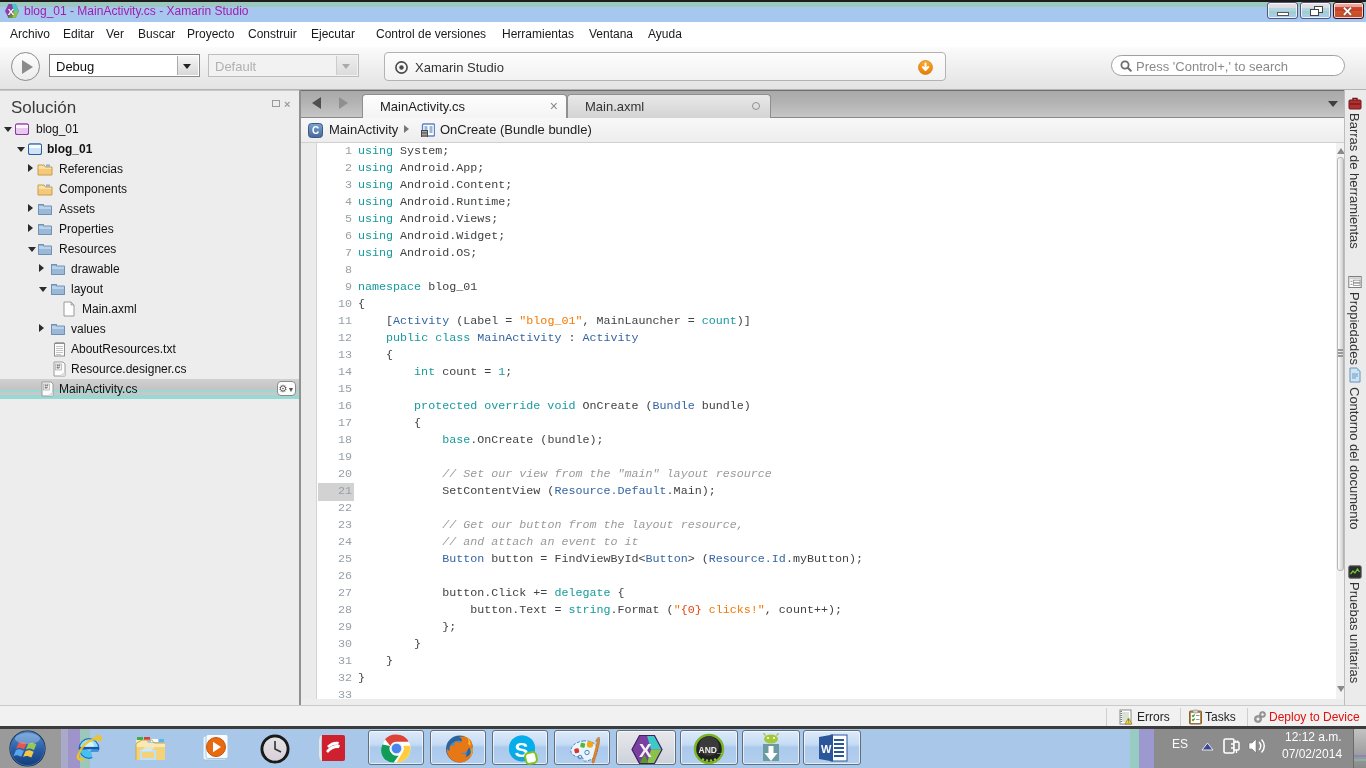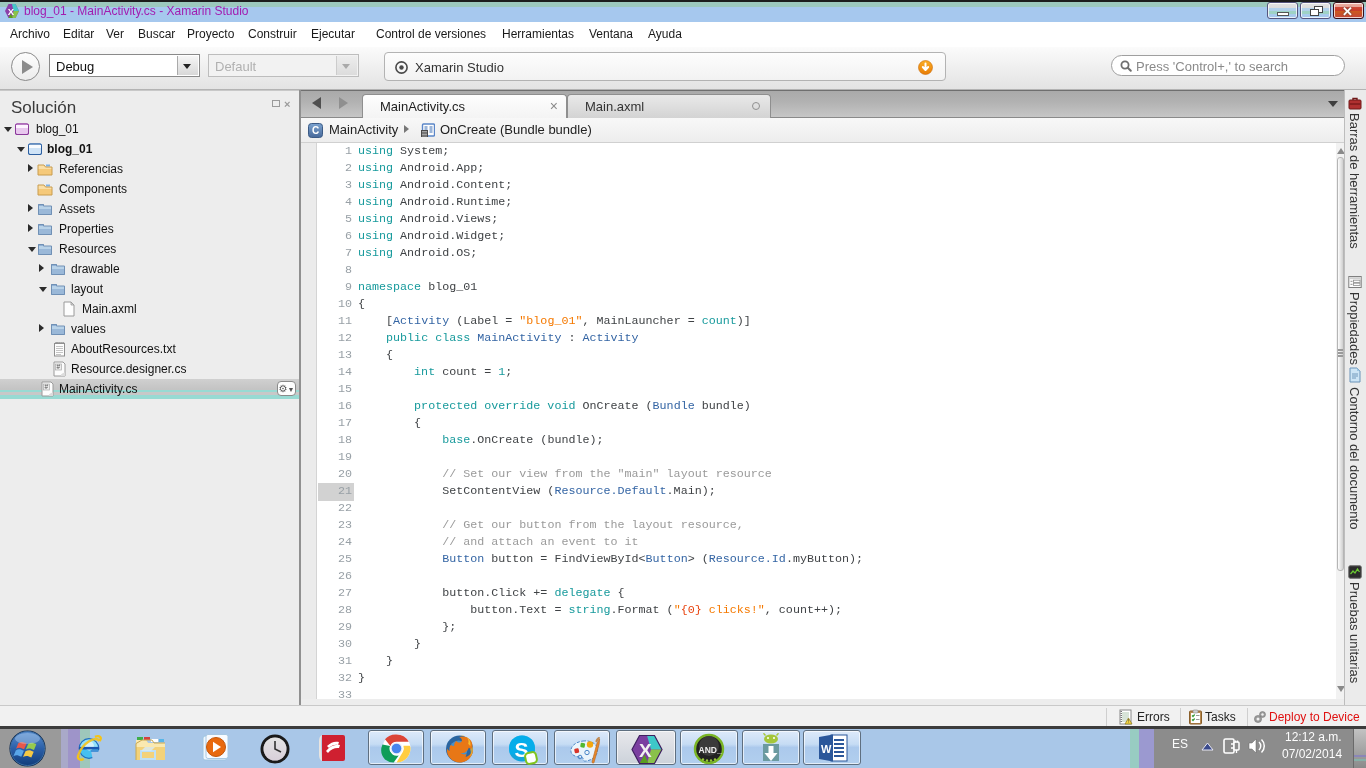--- a/index.html
+++ b/index.html
@@ -47,21 +47,21 @@
 .tab .nm{position:absolute;left:17px;top:4px}
 .tab .cl{position:absolute;right:8px;top:3px;color:#8a8a8a;font-size:14px}
 .tab .ci{position:absolute;right:10px;top:7px;width:8px;height:8px;border:1.5px solid #909090;border-radius:50%}
 #breadcrumb{left:301px;top:118px;width:1043px;height:25px;background:linear-gradient(#f8f8f8,#ededed);border-bottom:1px solid #d0d0d0;font-size:13px;color:#222}
 
 #codearea{left:301px;top:143px;width:1035px;height:556px;background:#fff}
 #gutter{left:301px;top:143px;width:16px;height:556px;background:#ebebeb;border-right:1px solid #d4d4d4}
 #curline{left:318px;top:483px;width:36px;height:18px;background:#d2d2d2}
 #lnums{left:318px;top:143px;width:34px;white-space:pre;font-family:"Liberation Mono",monospace;font-size:11.7px;line-height:17px;color:#98a0a6;text-align:right}
 #code{left:358px;top:143px;font-family:"Liberation Mono",monospace;font-size:11.7px;line-height:17px;color:#3f4245;white-space:pre}
-.k{color:#179a9c}.ty{color:#3465a4}.st{color:#f57900}.sv{color:#e8410c}.cm{color:#9a9a9a;}
+.k{color:#179a9c}.ty{color:#3465a4}.st{color:#f57900}.sv{color:#e8410c}.cm{color:#9a9a9a;font-style:italic}
 
 #vscroll{left:1336px;top:143px;width:8px;height:556px;background:#f2f2f2}
 #vthumb{left:1336.5px;top:157px;width:7px;height:414px;background:linear-gradient(90deg,#fdfdfd,#cfcfcf);border:1px solid #b5b5b5;border-radius:3px}
 #hstrip{left:301px;top:699px;width:1043px;height:6px;background:#ededed}
 
 #rightstrip{left:1344px;top:90px;width:22px;height:615px;background:#ebebeb;border-left:1px solid #bdbdbd}
 .vtab{position:absolute;left:1347px;font-size:13px;color:#333;writing-mode:vertical-rl}
 
 #statusbar{left:0;top:705px;width:1366px;height:37px;background:#f1f1f1;border-top:1px solid #c9c9c9;font-size:12px;color:#222}
 #statusbar .sep{position:absolute;top:2px;height:19px;width:1px;background:#cfcfcf}

